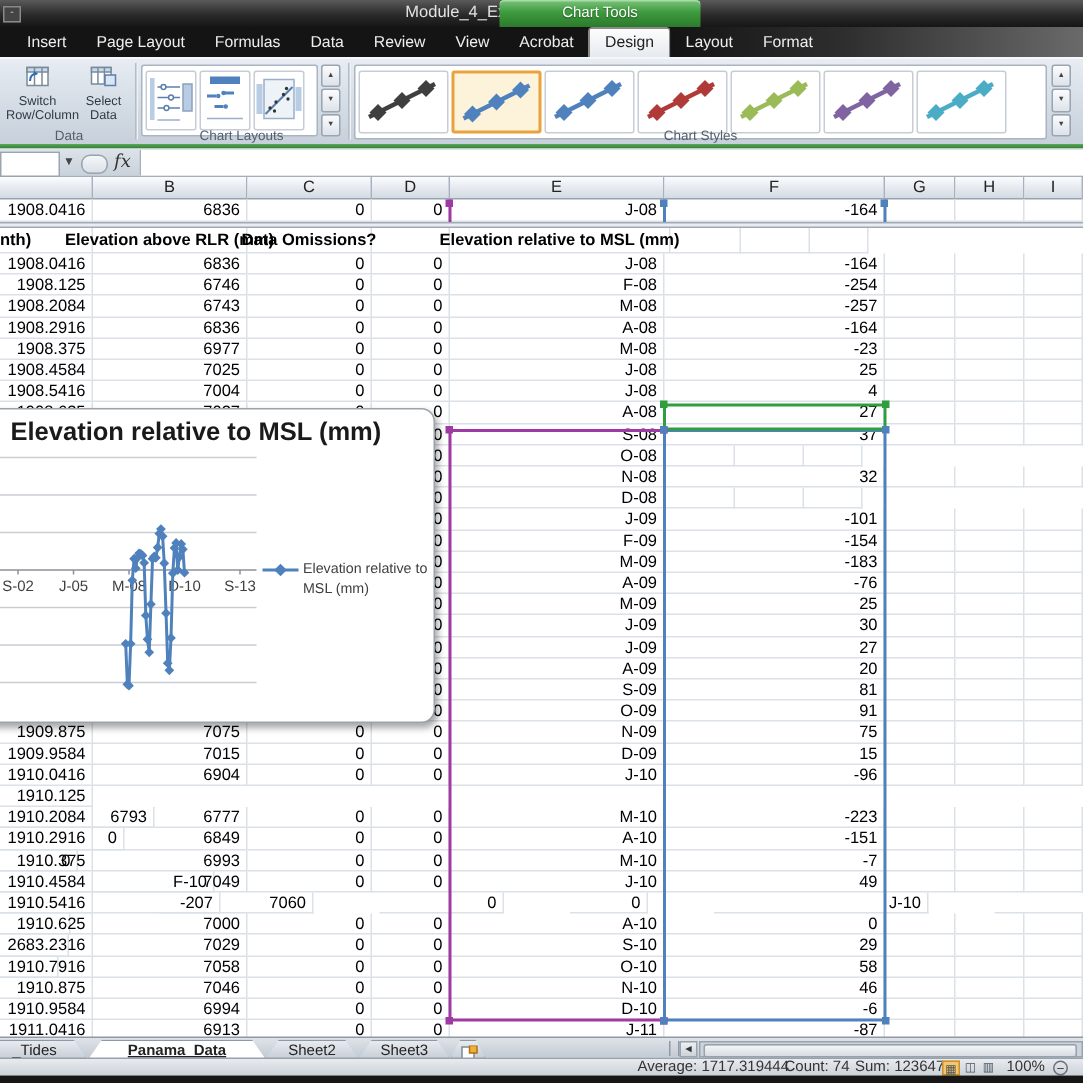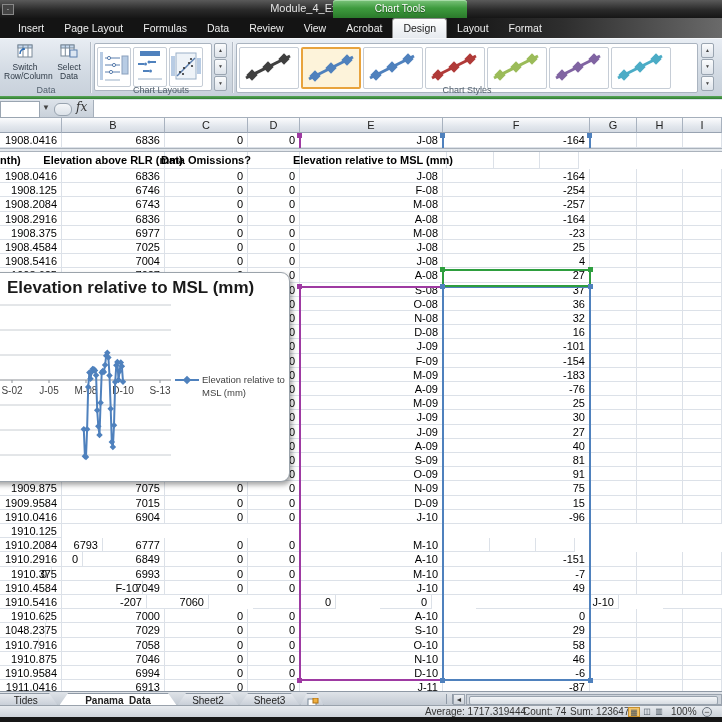--- a/index.html
+++ b/index.html
@@ -377,21 +377,20 @@
         <div class="cell" style="width: 47px; height: 14.2px;"></div>
         <div class="cell" style="width: 46px; height: 14.2px;"></div>
         <div class="cell" style="width: 39px; height: 14.2px;"></div>
       </div>
       <div class="grow" style="top: 178.8px;">
         <div class="cell" style="width: 62px; height: 14.2px;"></div>
         <div class="cell" style="width: 103px; height: 14.2px;"></div>
         <div class="cell" style="width: 83px; height: 14.2px;"></div>
         <div class="cell" style="width: 52px; height: 14.2px;">0</div>
         <div class="cell" style="width: 143px; height: 14.2px;">O-08</div>
-        <div class="cell" style="width: 147px; height: 14.2px;">36</div>
         <div class="cell" style="width: 47px; height: 14.2px;"></div>
         <div class="cell" style="width: 46px; height: 14.2px;"></div>
         <div class="cell" style="width: 39px; height: 14.2px;"></div>
       </div>
       <div class="grow" style="top: 193px;">
         <div class="cell" style="width: 62px; height: 14.2px;"></div>
         <div class="cell" style="width: 103px; height: 14.2px;"></div>
         <div class="cell" style="width: 83px; height: 14.2px;"></div>
         <div class="cell" style="width: 52px; height: 14.2px;">0</div>
         <div class="cell" style="width: 143px; height: 14.2px;">N-08</div>
@@ -399,21 +398,20 @@
         <div class="cell" style="width: 47px; height: 14.2px;"></div>
         <div class="cell" style="width: 46px; height: 14.2px;"></div>
         <div class="cell" style="width: 39px; height: 14.2px;"></div>
       </div>
       <div class="grow" style="top: 207.2px;">
         <div class="cell" style="width: 62px; height: 14.2px;"></div>
         <div class="cell" style="width: 103px; height: 14.2px;"></div>
         <div class="cell" style="width: 83px; height: 14.2px;"></div>
         <div class="cell" style="width: 52px; height: 14.2px;">0</div>
         <div class="cell" style="width: 143px; height: 14.2px;">D-08</div>
-        <div class="cell" style="width: 147px; height: 14.2px;">16</div>
         <div class="cell" style="width: 47px; height: 14.2px;"></div>
         <div class="cell" style="width: 46px; height: 14.2px;"></div>
         <div class="cell" style="width: 39px; height: 14.2px;"></div>
       </div>
       <div class="grow" style="top: 221.4px;">
         <div class="cell" style="width: 62px; height: 14.2px;"></div>
         <div class="cell" style="width: 103px; height: 14.2px;"></div>
         <div class="cell" style="width: 83px; height: 14.2px;"></div>
         <div class="cell" style="width: 52px; height: 14.2px;">0</div>
         <div class="cell" style="width: 143px; height: 14.2px;">J-09</div>
@@ -487,21 +485,21 @@
         <div class="cell" style="width: 47px; height: 14.2px;"></div>
         <div class="cell" style="width: 46px; height: 14.2px;"></div>
         <div class="cell" style="width: 39px; height: 14.2px;"></div>
       </div>
       <div class="grow" style="top: 320.8px;">
         <div class="cell" style="width: 62px; height: 14.2px;"></div>
         <div class="cell" style="width: 103px; height: 14.2px;"></div>
         <div class="cell" style="width: 83px; height: 14.2px;"></div>
         <div class="cell" style="width: 52px; height: 14.2px;">0</div>
         <div class="cell" style="width: 143px; height: 14.2px;">A-09</div>
-        <div class="cell" style="width: 147px; height: 14.2px;">40</div>
+        <div class="cell" style="width: 147px; height: 14.2px;">20</div>
         <div class="cell" style="width: 47px; height: 14.2px;"></div>
         <div class="cell" style="width: 46px; height: 14.2px;"></div>
         <div class="cell" style="width: 39px; height: 14.2px;"></div>
       </div>
       <div class="grow" style="top: 335px;">
         <div class="cell" style="width: 62px; height: 14.2px;"></div>
         <div class="cell" style="width: 103px; height: 14.2px;"></div>
         <div class="cell" style="width: 83px; height: 14.2px;"></div>
         <div class="cell" style="width: 52px; height: 14.2px;">0</div>
         <div class="cell" style="width: 143px; height: 14.2px;">S-09</div>
@@ -564,20 +562,21 @@
         <div class="cell" style="width: 47px; height: 14.2px;"></div>
         <div class="cell" style="width: 46px; height: 14.2px;"></div>
         <div class="cell" style="width: 39px; height: 14.2px;"></div>
       </div>
       <div class="grow" style="top: 420.2px;">
         <div class="cell" style="width: 62px; height: 14.2px;">1910.2084</div>
         <div class="cell" style="width: 103px; height: 14.2px;">6777</div>
         <div class="cell" style="width: 83px; height: 14.2px;">0</div>
         <div class="cell" style="width: 52px; height: 14.2px;">0</div>
         <div class="cell" style="width: 143px; height: 14.2px;">M-10</div>
+        <div class="cell" style="width: 147px; height: 14.2px;">-223</div>
         <div class="cell" style="width: 47px; height: 14.2px;"></div>
         <div class="cell" style="width: 46px; height: 14.2px;"></div>
         <div class="cell" style="width: 39px; height: 14.2px;"></div>
       </div>
       <div class="grow" style="top: 434.4px;">
         <div class="cell" style="width: 62px; height: 14.2px;">1910.2916</div>
         <div class="cell" style="width: 103px; height: 14.2px;">6849</div>
         <div class="cell" style="width: 83px; height: 14.2px;">0</div>
         <div class="cell" style="width: 52px; height: 14.2px;">0</div>
         <div class="cell" style="width: 143px; height: 14.2px;">A-10</div>
@@ -624,21 +623,21 @@
         <div class="cell" style="width: 103px; height: 14.2px;">7000</div>
         <div class="cell" style="width: 83px; height: 14.2px;">0</div>
         <div class="cell" style="width: 52px; height: 14.2px;">0</div>
         <div class="cell" style="width: 143px; height: 14.2px;">A-10</div>
         <div class="cell" style="width: 147px; height: 14.2px;">0</div>
         <div class="cell" style="width: 47px; height: 14.2px;"></div>
         <div class="cell" style="width: 46px; height: 14.2px;"></div>
         <div class="cell" style="width: 39px; height: 14.2px;"></div>
       </div>
       <div class="grow" style="top: 505.4px;">
-        <div class="cell" style="width: 62px; height: 14.2px;">1048.2375</div>
+        <div class="cell" style="width: 62px; height: 14.2px;">2683.2316</div>
         <div class="cell" style="width: 103px; height: 14.2px;">7029</div>
         <div class="cell" style="width: 83px; height: 14.2px;">0</div>
         <div class="cell" style="width: 52px; height: 14.2px;">0</div>
         <div class="cell" style="width: 143px; height: 14.2px;">S-10</div>
         <div class="cell" style="width: 147px; height: 14.2px;">29</div>
         <div class="cell" style="width: 47px; height: 14.2px;"></div>
         <div class="cell" style="width: 46px; height: 14.2px;"></div>
         <div class="cell" style="width: 39px; height: 14.2px;"></div>
       </div>
       <div class="grow" style="top: 519.6px;">

